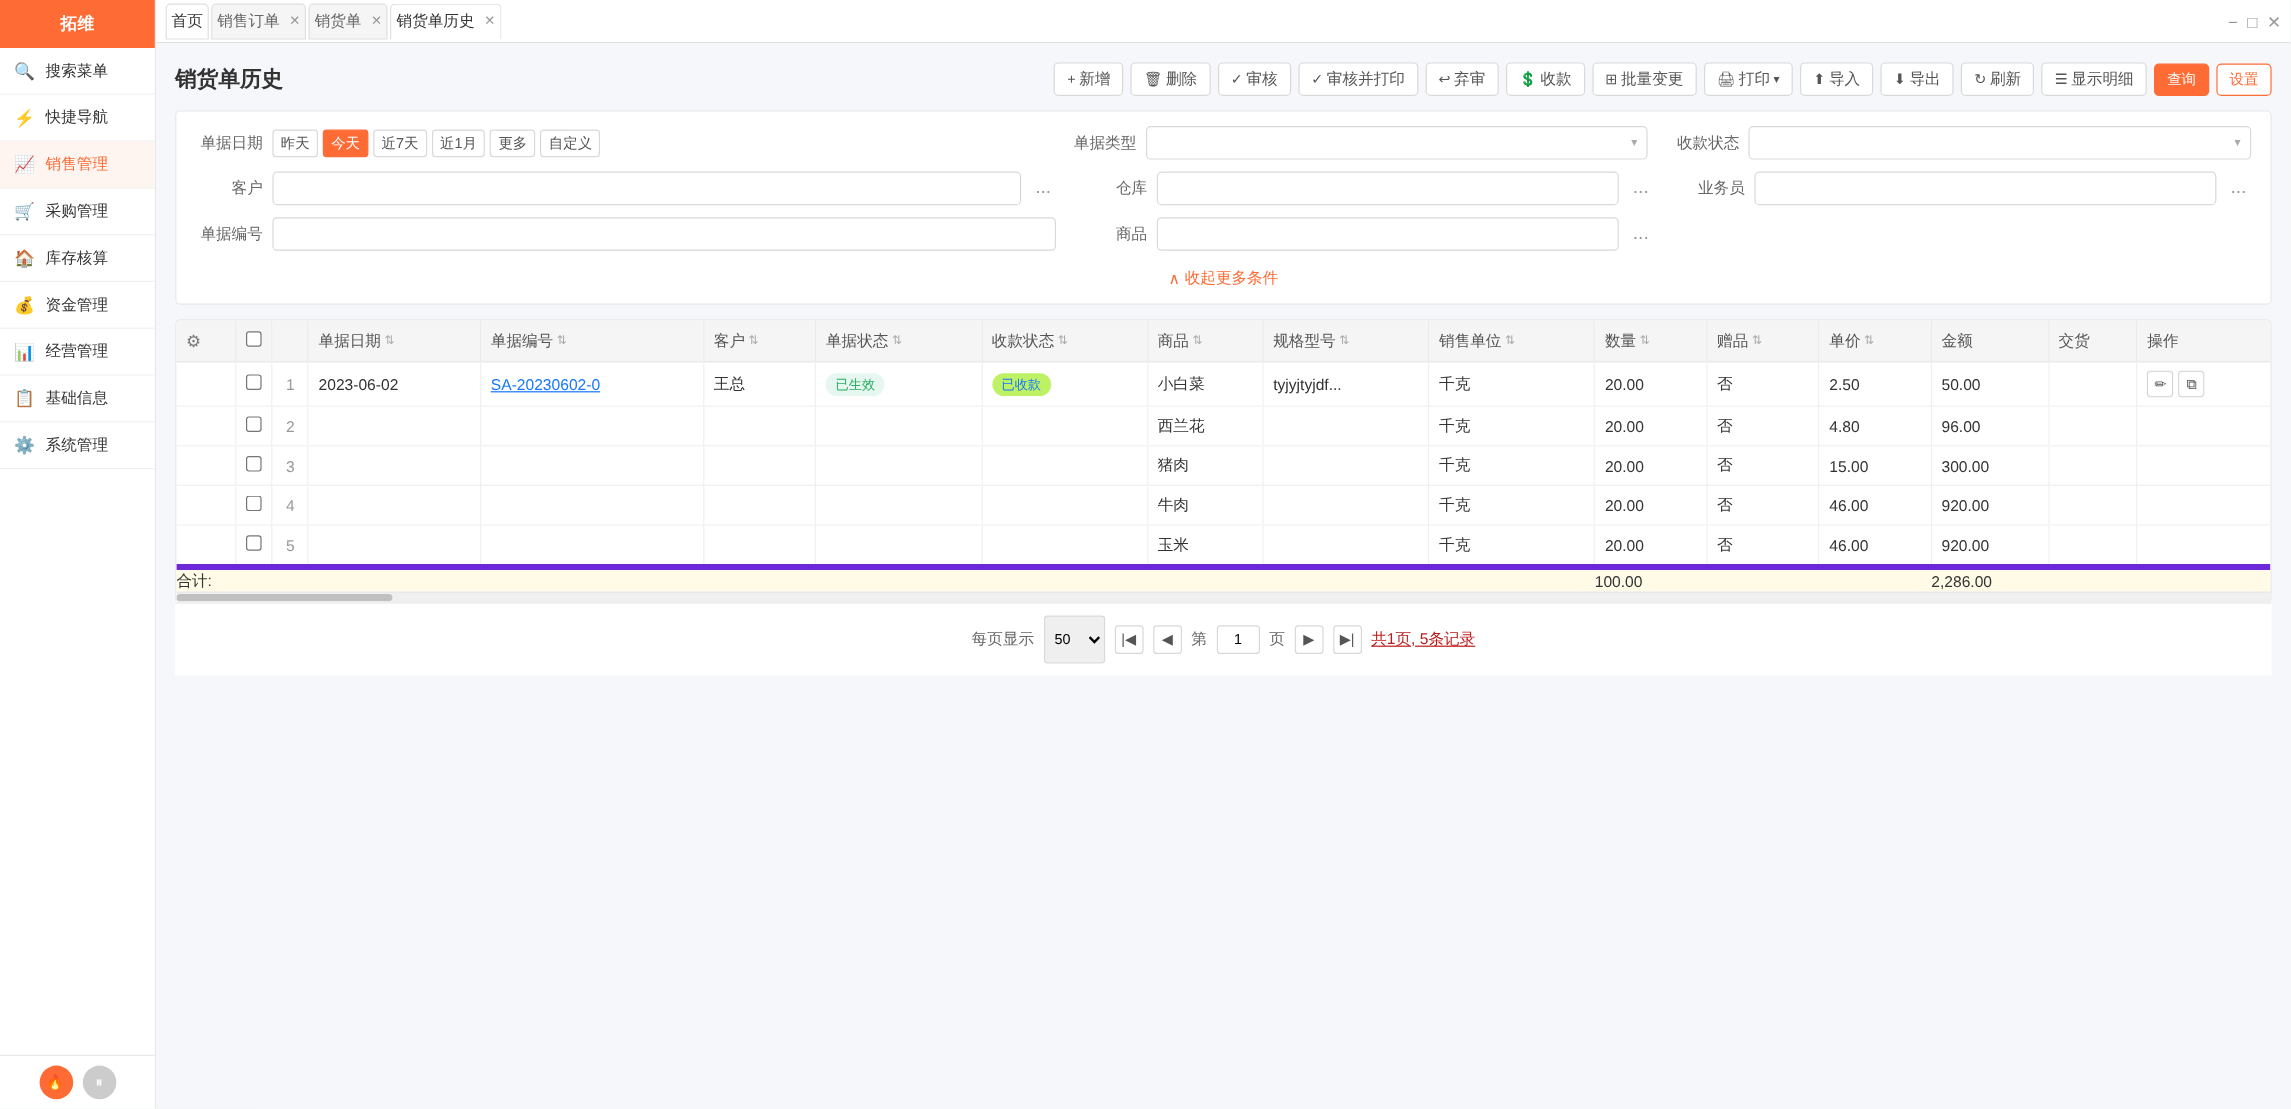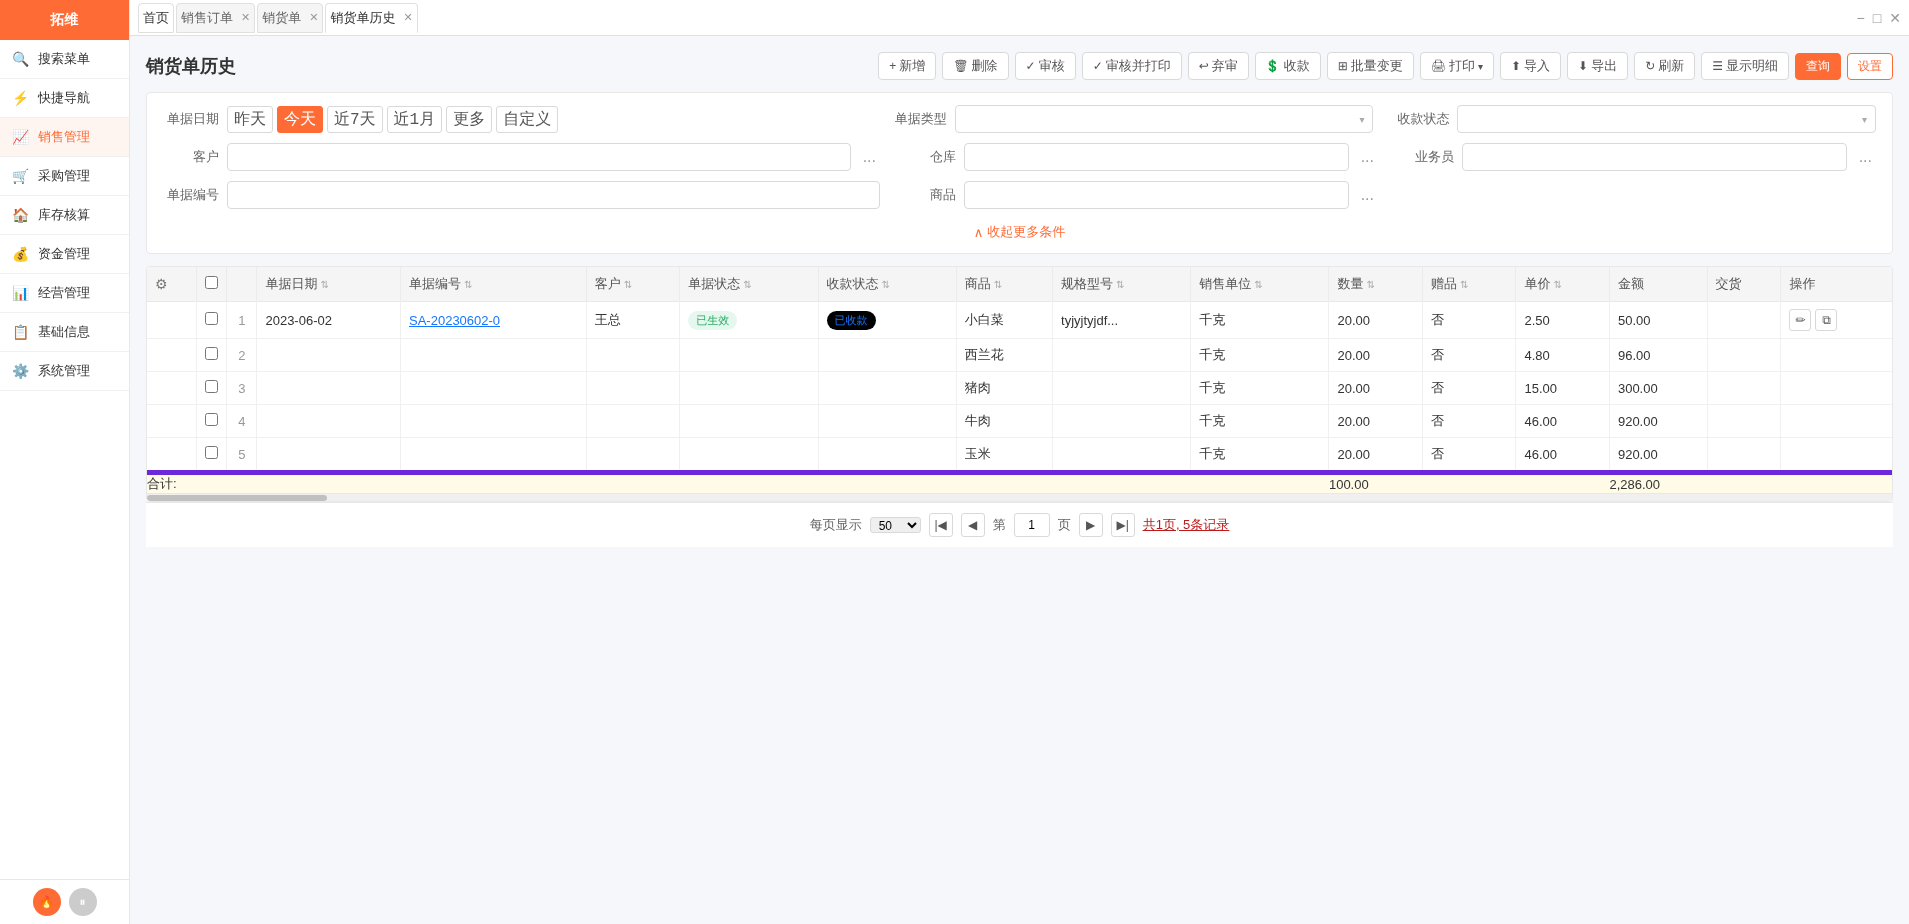--- a/index.html
+++ b/index.html
@@ -192,23 +192,22 @@
     .date-shortcuts {
       display: flex;
       gap: 4px;
       align-items: center;
     }
     .date-shortcut {
       padding: 2px 6px;
       border: 1px solid #d9d9d9;
       border-radius: 3px;
       cursor: pointer;
-      font-size: 16px;
+      font-size: 12px;
       color: #555;
-      font-family: Liberation Mono, monospace;
     }
     .date-shortcut.active { background: #ff6b35; color: #fff; border-color: #ff6b35; }
     .date-range {
       font-size: 12px;
       color: #666;
     }
     .filter-select {
       display: flex;
       align-items: center;
       flex: 1;
@@ -285,21 +284,21 @@
       cursor: pointer;
     }
     .sort-icon { font-size: 10px; color: #aaa; }
     .status-badge {
       display: inline-block;
       padding: 2px 8px;
       border-radius: 10px;
       font-size: 11px;
     }
     .badge-green { background: #e6f7f0; color: #27ae60; }
-    .badge-blue { background: #000000; color: #1677ff; }
+    .badge-blue { background: #bef264; color: #1677ff; }
     .link-text { color: #1677ff; cursor: pointer; text-decoration: underline; }
     .action-btns { display: flex; gap: 4px; }
     .action-btn {
       width: 22px; height: 22px;
       border: 1px solid #d9d9d9;
       border-radius: 3px;
       background: #fff;
       cursor: pointer;
       display: flex; align-items: center; justify-content: center;
       font-size: 12px;
@@ -323,21 +322,21 @@
       align-items: center;
       justify-content: center;
       padding: 10px 16px;
       background: #fff;
       border-top: 1px solid #e8e8e8;
       gap: 8px;
       font-size: 12px;
     }
     .page-size-label { color: #666; }
     .page-size-select {
-      height: 16px;
+      height: 40px;
       border: 1px solid #d9d9d9;
       border-radius: 3px;
       padding: 0 4px;
       font-size: 12px;
       outline: none;
     }
     .page-nav-btn {
       width: 24px; height: 24px;
       border: 1px solid #d9d9d9;
       border-radius: 3px;

